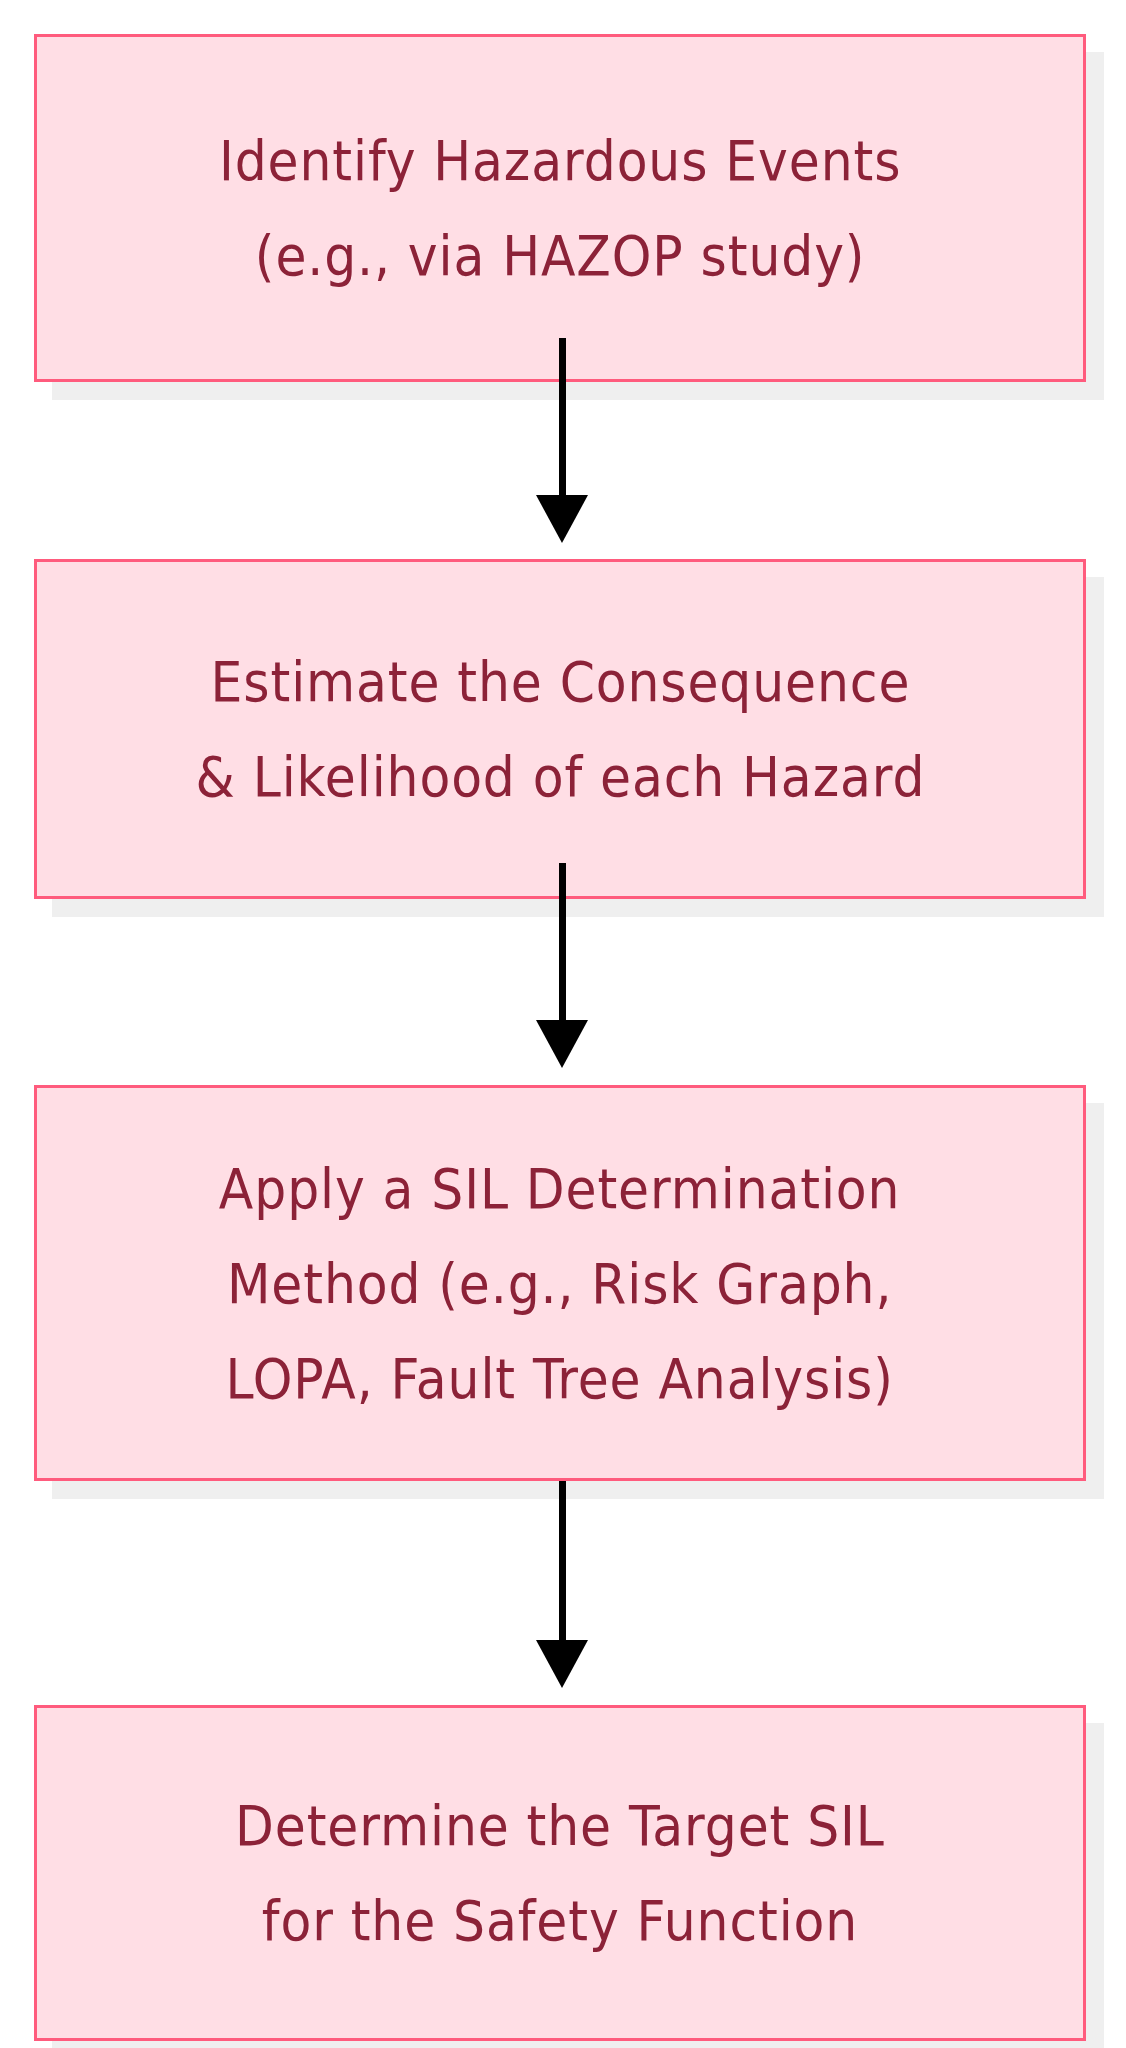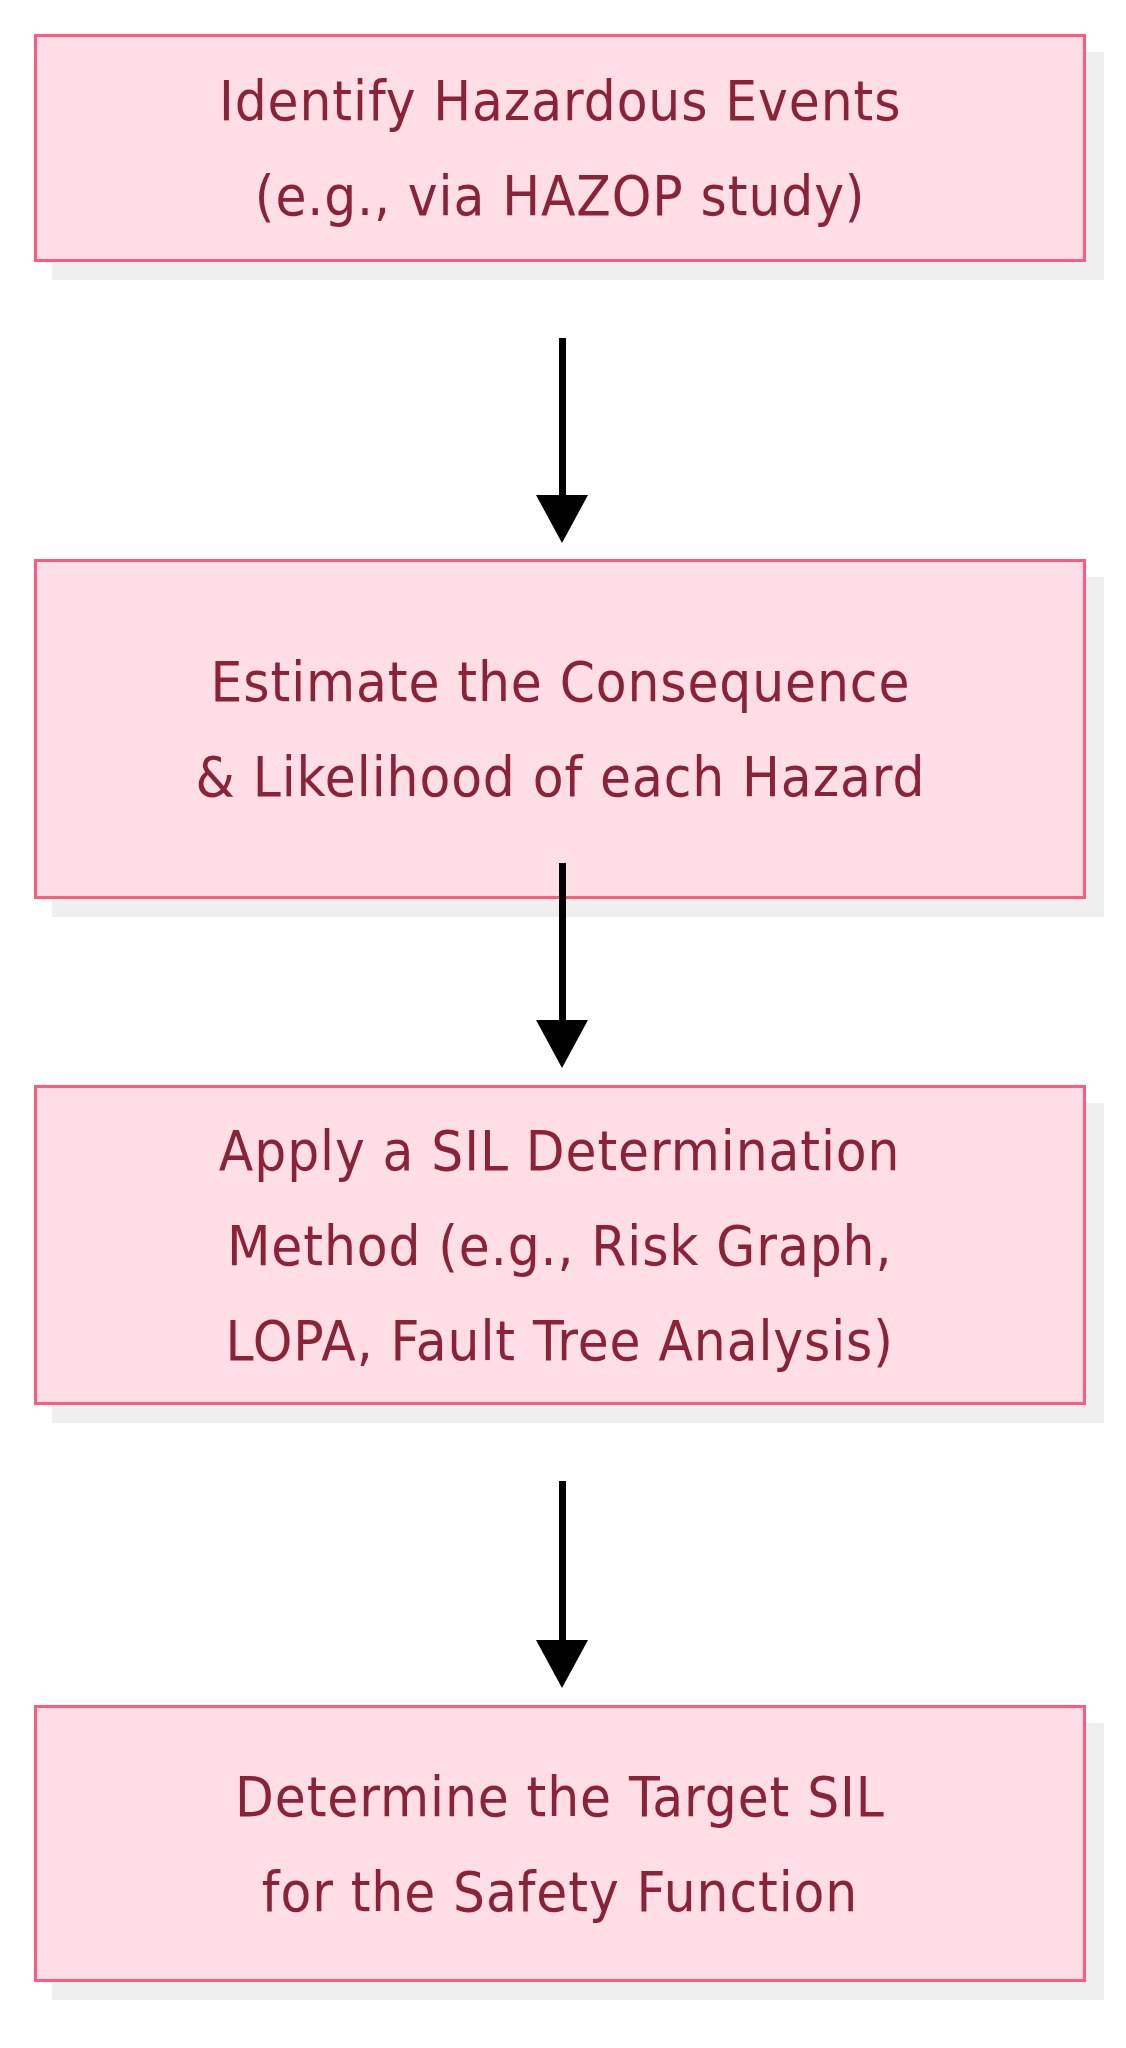--- a/index.html
+++ b/index.html
@@ -15,49 +15,49 @@
   .edge .line { position:absolute; left:3px; width:7px; top:0; background:#000; }
   .edge .head { position:absolute; left:-20px; width:0; height:0;
                 border-left:26px solid transparent; border-right:26px solid transparent;
                 border-top:48px solid #000; }
 </style>
 </head>
 <body>
 
 <div>
 
-  <div class="node" style="top:34px;height:228px;">
+  <div class="node" style="top:34px;height:348px;">
     <span class="node-text">Identify Hazardous Events
 (e.g., via HAZOP study)</span>
   </div>
 
   <div class="edge" style="top:338px;height:206px;">
     <div class="line" style="height:160px;"></div>
     <div class="head" style="top:157px;"></div>
   </div>
 
   <div class="node" style="top:559px;height:340px;">
     <span class="node-text">Estimate the Consequence
 &amp; Likelihood of each Hazard</span>
   </div>
 
   <div class="edge" style="top:863px;height:206px;">
     <div class="line" style="height:160px;"></div>
     <div class="head" style="top:157px;"></div>
   </div>
 
-  <div class="node" style="top:1085px;height:320px;">
+  <div class="node" style="top:1085px;height:396px;">
     <span class="node-text">Apply a SIL Determination
 Method (e.g., Risk Graph,
 LOPA, Fault Tree Analysis)</span>
   </div>
 
   <div class="edge" style="top:1481px;height:208px;">
     <div class="line" style="height:162px;"></div>
     <div class="head" style="top:159px;"></div>
   </div>
 
-  <div class="node" style="top:1705px;height:277px;">
+  <div class="node" style="top:1705px;height:336px;">
     <span class="node-text">Determine the Target SIL
 for the Safety Function</span>
   </div>
 
 </div>
 
 </body></html>

